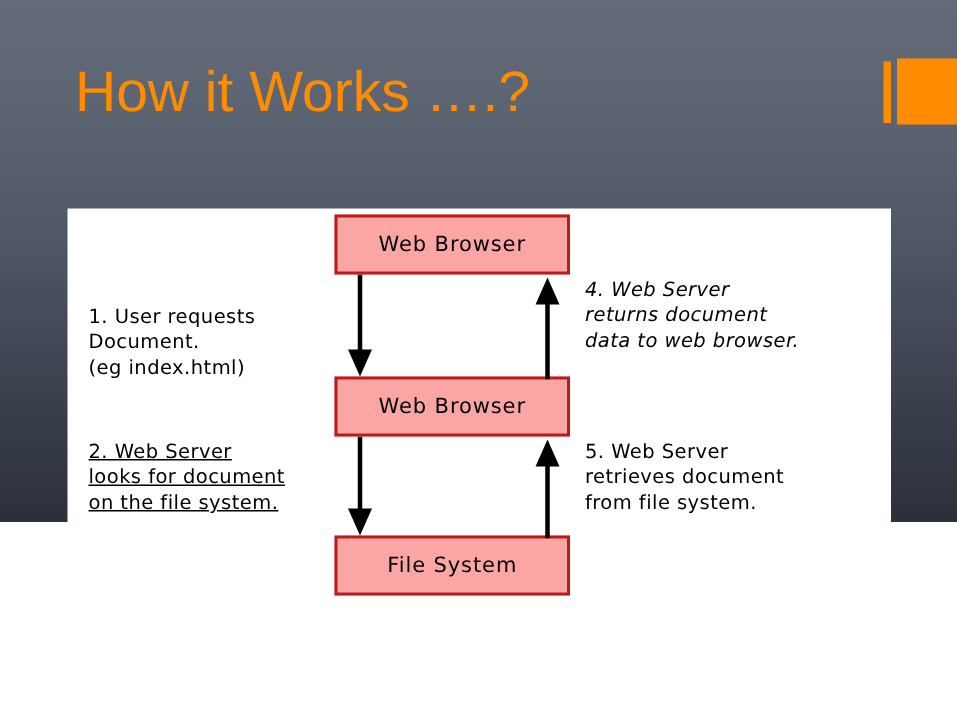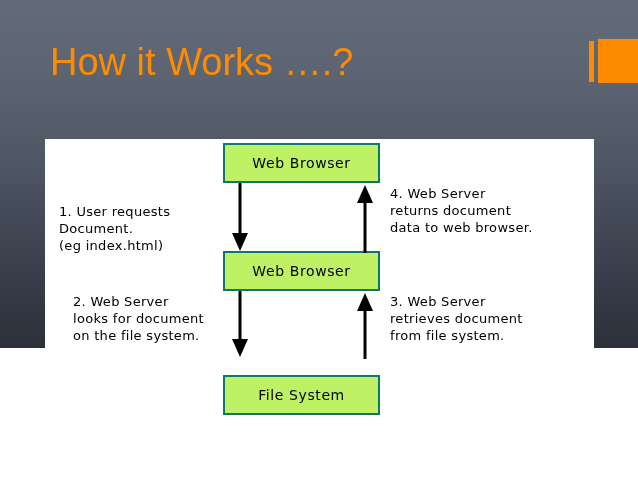--- a/index.html
+++ b/index.html
@@ -57,51 +57,51 @@
     left: 45px;
     top: 139px;
     width: 549px;
     height: 264px;
     background: #ffffff;
   }
 
   .node-box {
     position: absolute;
     box-sizing: border-box;
-    border: 2px solid #0f766e;
-    background: #bef264;
+    border: 2px solid #b91c1c;
+    background: #fca5a5;
     display: flex;
     align-items: center;
     justify-content: center;
   }
   .node-box-label {
     font-family: "DejaVu Sans", sans-serif;
     font-size: 14px;
     color: #000000;
     letter-spacing: 0.6px;
     white-space: nowrap;
   }
 
   #node-web-browser { left: 178px; top: 4px;   width: 157px; height: 40px; }
   #node-web-server  { left: 178px; top: 112px; width: 157px; height: 40px; }
-  #node-file-system { left: 178px; top: 236px; width: 157px; height: 40px; }
+  #node-file-system { left: 178px; top: 218px; width: 157px; height: 40px; }
 
   
   .annotation {
     position: absolute;
     font-family: "DejaVu Sans", sans-serif;
     font-size: 13px;
     line-height: 17px;
     color: #000000;
     letter-spacing: 0.3px;
     white-space: pre-line;
   }
   #annotation-1 { left: 14px;  top: 46px;  width: 175px; margin-top: 18px; }
-  #annotation-4 { left: 345px; top: 46px;  width: 200px; }
-  #annotation-2 { left: 28px;  top: 154px; width: 185px; }
+  #annotation-4 { left: 345px; top: 46px;  width: 200px; font-style: italic; }
+  #annotation-2 { left: 14px;  top: 154px; width: 185px; text-decoration: underline; }
   #annotation-3 { left: 345px; top: 154px; width: 200px; }
 
   
   .arrow-svg { position: absolute; }
   #arrow-browser-to-server  { left: 185px; top: 44px;  }
   #arrow-server-to-browser  { left: 310px; top: 44px;  }
   #arrow-server-to-fs       { left: 185px; top: 152px; }
   #arrow-fs-to-server       { left: 310px; top: 152px; }
 </style>
 </head>
@@ -130,21 +130,21 @@
 
     <div class="annotation" id="annotation-1">1. User requests
 Document.
 (eg index.html)</div>
     <div class="annotation" id="annotation-4">4. Web Server
 returns document
 data to web browser.</div>
     <div class="annotation" id="annotation-2">2. Web Server
 looks for document
 on the file system.</div>
-    <div class="annotation" id="annotation-3">3. Web Server
+    <div class="annotation" id="annotation-3">5. Web Server
 retrieves document
 from file system.</div>
 
     <svg class="arrow-svg" id="arrow-browser-to-server" width="20" height="70" viewBox="0 0 20 70">
       <line x1="10" y1="0" x2="10" y2="56" stroke="#000000" stroke-width="3"></line>
       <polygon points="10,68 2,50 18,50" fill="#000000"></polygon>
     </svg>
 
     <svg class="arrow-svg" id="arrow-server-to-browser" width="20" height="70" viewBox="0 0 20 70">
       <line x1="10" y1="70" x2="10" y2="14" stroke="#000000" stroke-width="3"></line>

